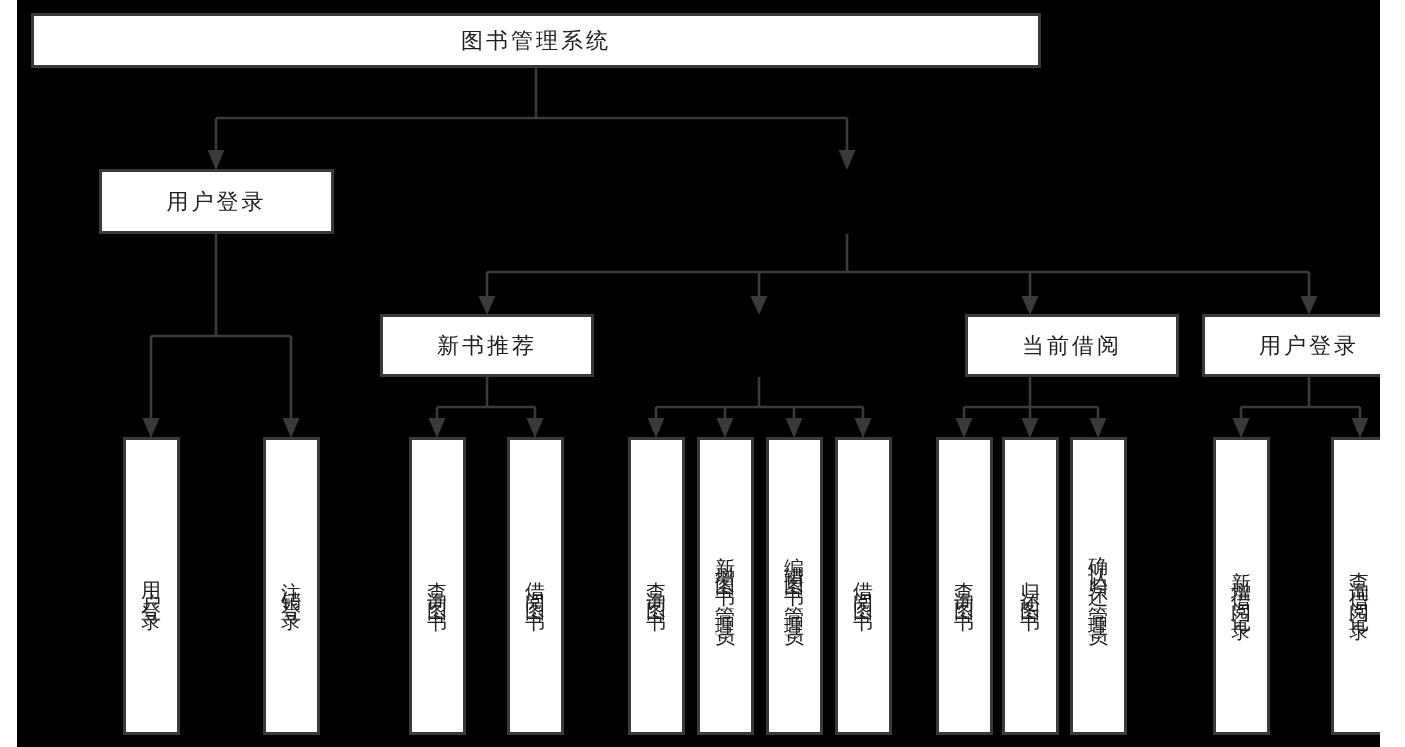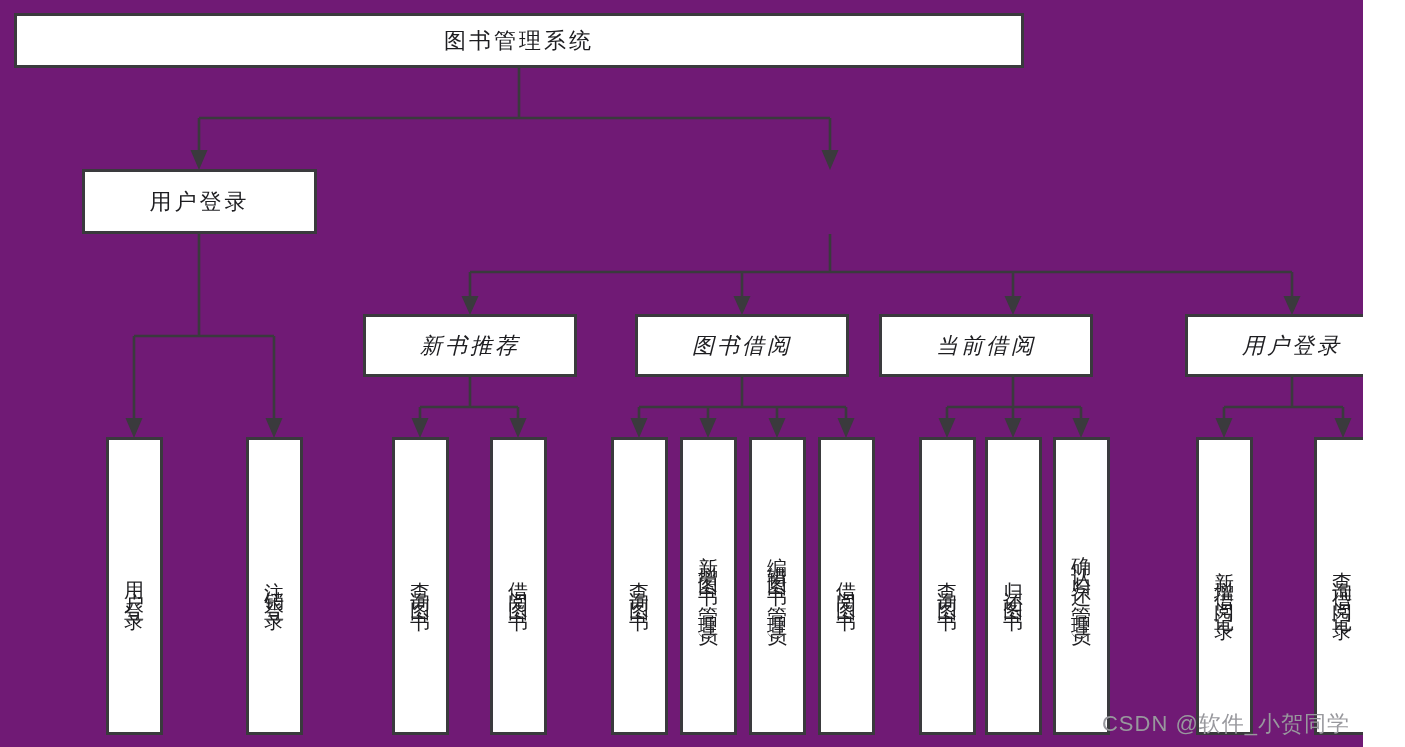--- a/index.html
+++ b/index.html
@@ -5,22 +5,23 @@
   html, body {
     margin: 0;
     padding: 0;
     background: #ffffff;
     font-family: "Liberation Sans", "DejaVu Sans", sans-serif;
   }
   .canvas {
     position: relative;
     width: 1363px;
     height: 747px;
-    background: #701a75;
+    background: #000000;
     overflow: hidden;
+    margin-left: 17px;
   }
   .wires {
     position: absolute;
     left: 0;
     top: 0;
     width: 1405px;
     height: 747px;
     pointer-events: none;
   }
   .box {
@@ -33,21 +34,21 @@
     justify-content: center;
     color: #1d1d20;
   }
   .hlabel {
     font-size: 22px;
     letter-spacing: 3px;
     white-space: nowrap;
     line-height: 1;
   }
   .lvl2 { top: 169px; width: 235px; height: 65px; }
-  .lvl3 { top: 314px; width: 214px; height: 63px; font-style: italic; }
+  .lvl3 { top: 314px; width: 214px; height: 63px; }
   .leaf { top: 437px; width: 57px; height: 298px; }
   .vlabel {
     writing-mode: vertical-rl;
     text-orientation: mixed;
     font-size: 20px;
     letter-spacing: 10px;
     line-height: 1;
     white-space: nowrap;
   }
   .watermark {
@@ -101,24 +102,21 @@
     <span class="hlabel">图书管理系统</span>
   </div>
 
   <div class="box lvl2" style="left:82px">
     <span class="hlabel">用户登录</span>
   </div>
 
   <div class="box lvl3" style="left:363px">
     <span class="hlabel">新书推荐</span>
   </div>
-  <div class="box lvl3" style="left:635px">
-    <span class="hlabel">图书借阅</span>
-  </div>
-  <div class="box lvl3" style="left:879px">
+  <div class="box lvl3" style="left:948px">
     <span class="hlabel">当前借阅</span>
   </div>
   <div class="box lvl3" style="left:1185px">
     <span class="hlabel">用户登录</span>
   </div>
 
   <div class="box leaf" style="left:106px">
     <span class="vlabel">用户登录</span>
   </div>
   <div class="box leaf" style="left:246px">
@@ -155,15 +153,14 @@
     <span class="vlabel">确认归还（管理员）</span>
   </div>
 
   <div class="box leaf" style="left:1196px">
     <span class="vlabel">新增借阅记录</span>
   </div>
   <div class="box leaf" style="left:1314px">
     <span class="vlabel">查询借阅记录</span>
   </div>
 
-  <div class="watermark">CSDN @软件_小贺同学</div>
 
 </div>
 
 </body></html>

